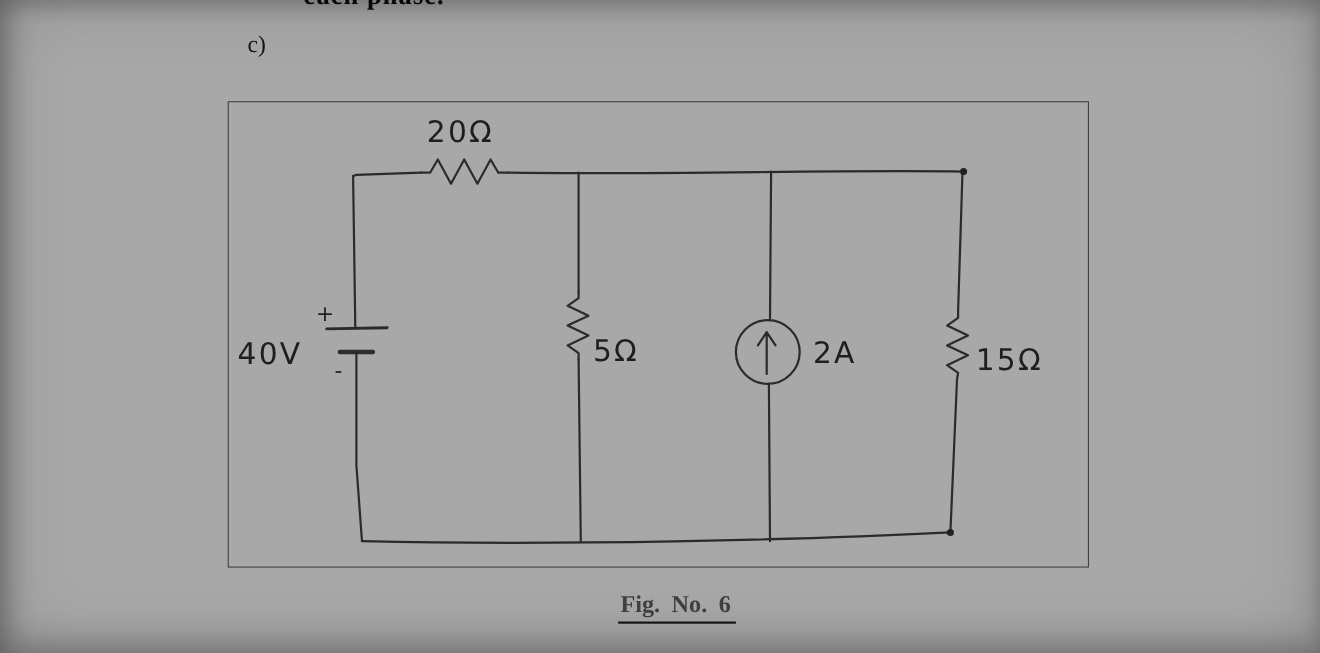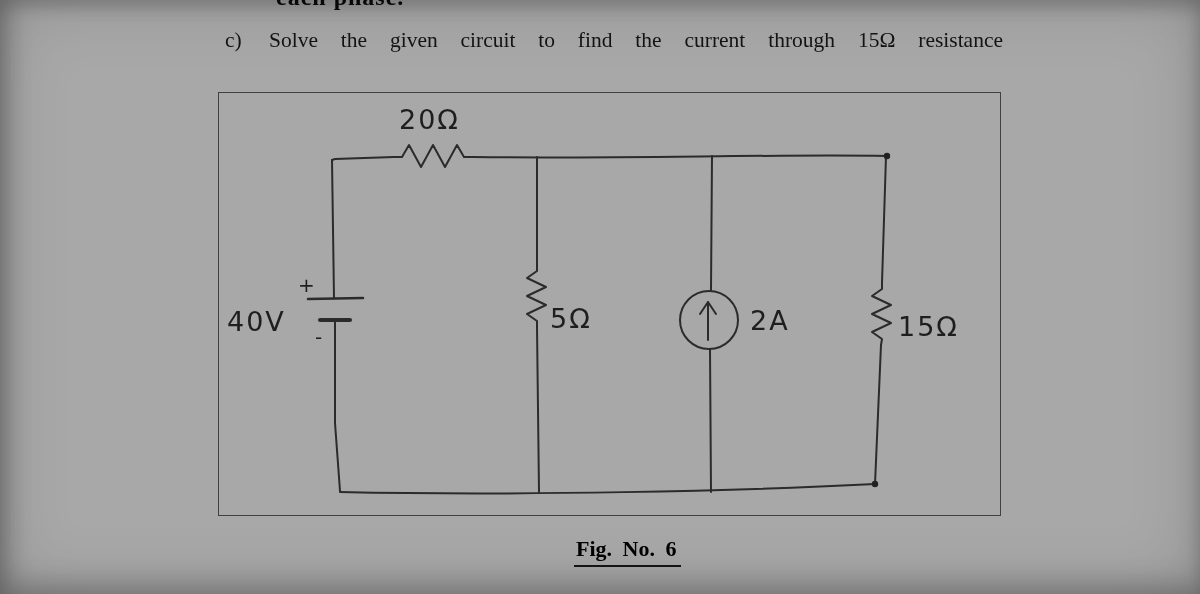--- a/index.html
+++ b/index.html
@@ -33,60 +33,59 @@
     position:absolute;left:225px;top:24px;color:#141414;
     font-size:21.5px;line-height:32px;
   }
   .q-label{position:absolute;left:0;top:0;}
   .q-lines{margin-left:44px;width:734px;}
   .q-line1{text-align:justify;text-align-last:justify;}
   .q-line2{margin-top:0;}
 
   
   .figure-box{
-    position:absolute;left:218px;top:92px;width:781px;height:422px;
+    position:absolute;left:207px;top:92px;width:781px;height:422px;
     border:1.6px solid #404040;
   }
   .circuit{position:absolute;left:0;top:0;}
 
   .ink path,.ink circle{
     stroke:#2b2b2b;stroke-width:2;fill:none;
     stroke-linecap:round;stroke-linejoin:round;
   }
   .ink path.plate-long{stroke-width:2.6;}
   .ink path.plate-short{stroke-width:4;}
   .ink circle.dot{fill:#222;stroke:none;}
 
   .hand text{
     font-family:"DejaVu Sans",sans-serif;
     font-size:27px;fill:#1e1e1e;letter-spacing:2px;
   }
   .hand text.small{font-size:20px;letter-spacing:0;}
 
   
   .caption{
-    position:absolute;left:574px;top:536px;
+    position:absolute;left:562px;top:536px;
     font-family:"Liberation Serif",serif;font-weight:bold;font-size:22px;
-    color:#000000;word-spacing:5px;
+    color:#404040;word-spacing:5px;
     border-bottom:2.2px solid #161616;padding:0 5px 3px 2px;
   }
 </style>
 </head>
 <body>
 
 <div class="page">
 
   <div class="top-cut">
     <span>each phase.</span>
   </div>
 
   <div class="q">
     <span class="q-label">c)</span>
     <div class="q-lines">
-      <div class="q-line1">Solve the given circuit to find the current through 15Ω resistance</div>
     </div>
   </div>
 
   <div class="figure-box">
     <svg class="circuit" width="781" height="422" viewBox="0 0 781 422">
       <g class="ink">
 
         <path d="M113,67 L116,66 L175,64"></path>
         <path d="M175,64 l8,0 l7,-12 l12,22 l12,-22 l12,22 l12,-22 l7,12 l9,0"></path>
         <path d="M254,64 C400,66 560,61 668,63"></path>

